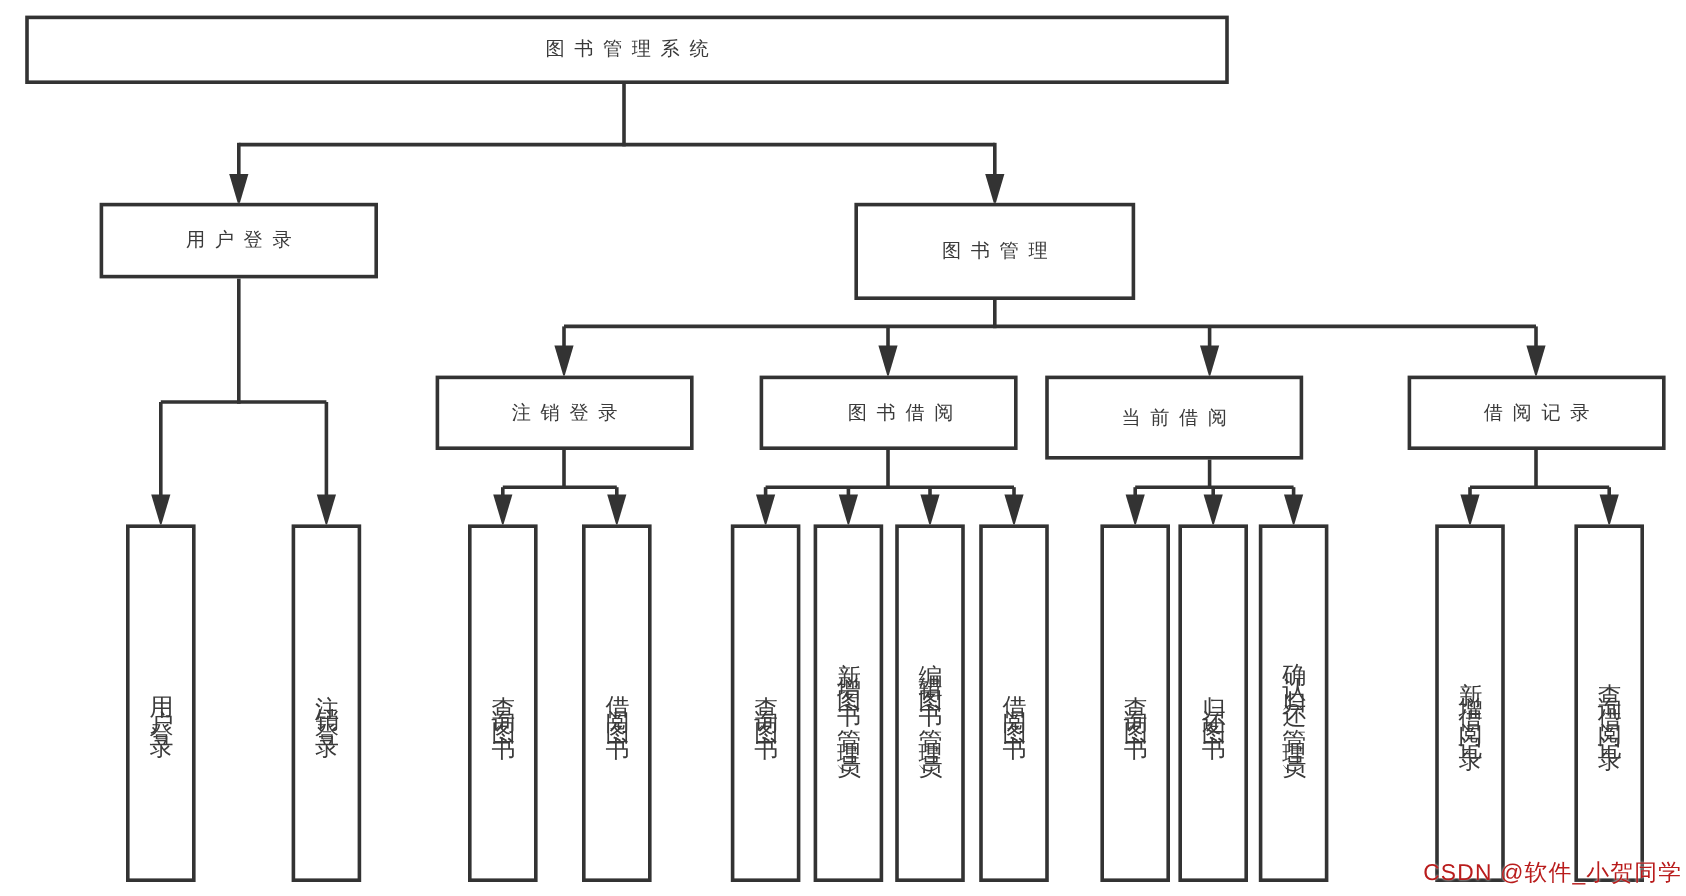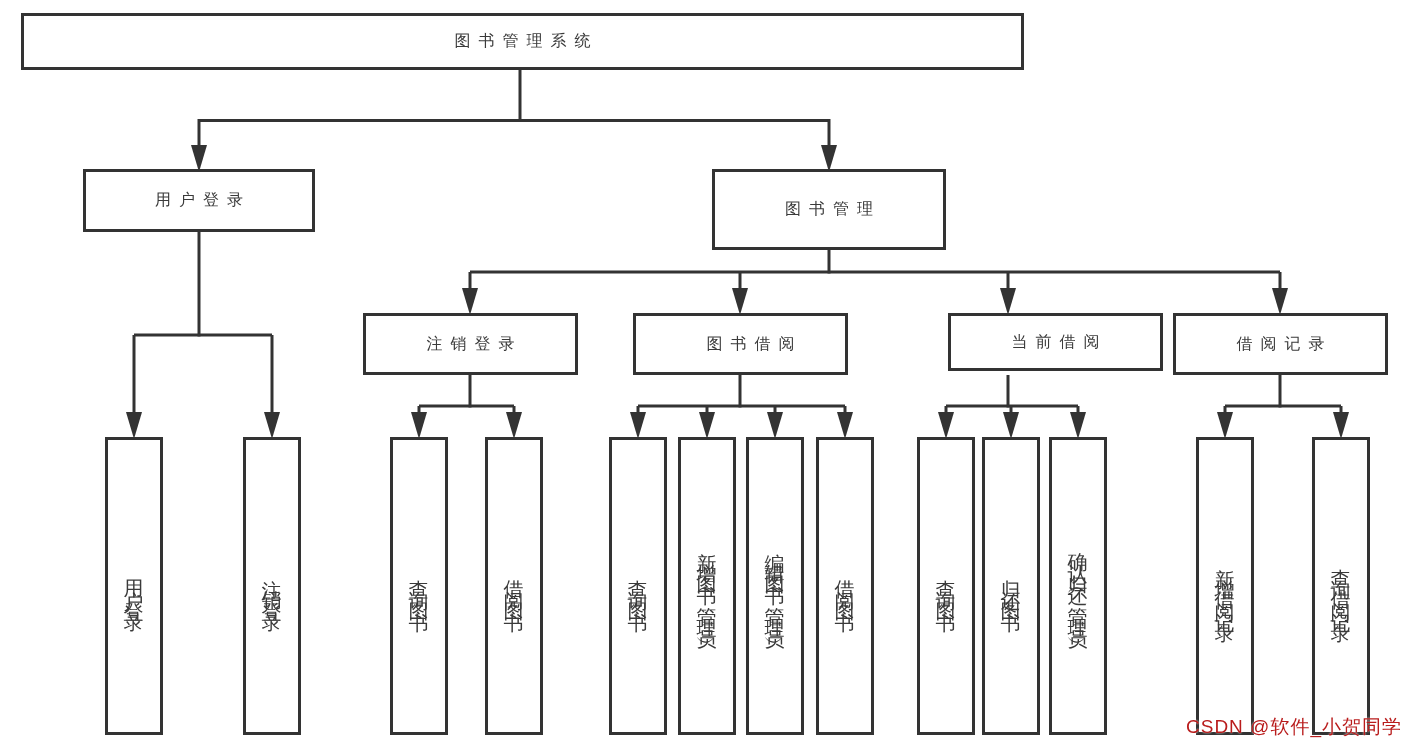--- a/index.html
+++ b/index.html
@@ -121,21 +121,21 @@
     </g>
   </svg>
 
   <div class="box" style="left:21px;top:13px;width:1003px;height:57px;">图书管理系统</div>
 
   <div class="box" style="left:83px;top:169px;width:232px;height:63px;">用户登录</div>
   <div class="box" style="left:712px;top:169px;width:234px;height:81px;">图书管理</div>
 
   <div class="box" style="left:363px;top:313px;width:215px;height:62px;">注销登录</div>
   <div class="box" style="left:633px;top:313px;width:215px;height:62px;padding-left:20px;">图书借阅</div>
-  <div class="box" style="left:948px;top:313px;width:215px;height:58px;">当前借阅</div>
+  <div class="box" style="left:871px;top:313px;width:215px;height:70px;">当前借阅</div>
   <div class="box" style="left:1173px;top:313px;width:215px;height:62px;">借阅记录</div>
 
   <div class="vbox" style="left:105px;">
     <span>用户登录</span>
   </div>
   <div class="vbox" style="left:243px;">
     <span>注销登录</span>
   </div>
 
   <div class="vbox" style="left:390px;">

